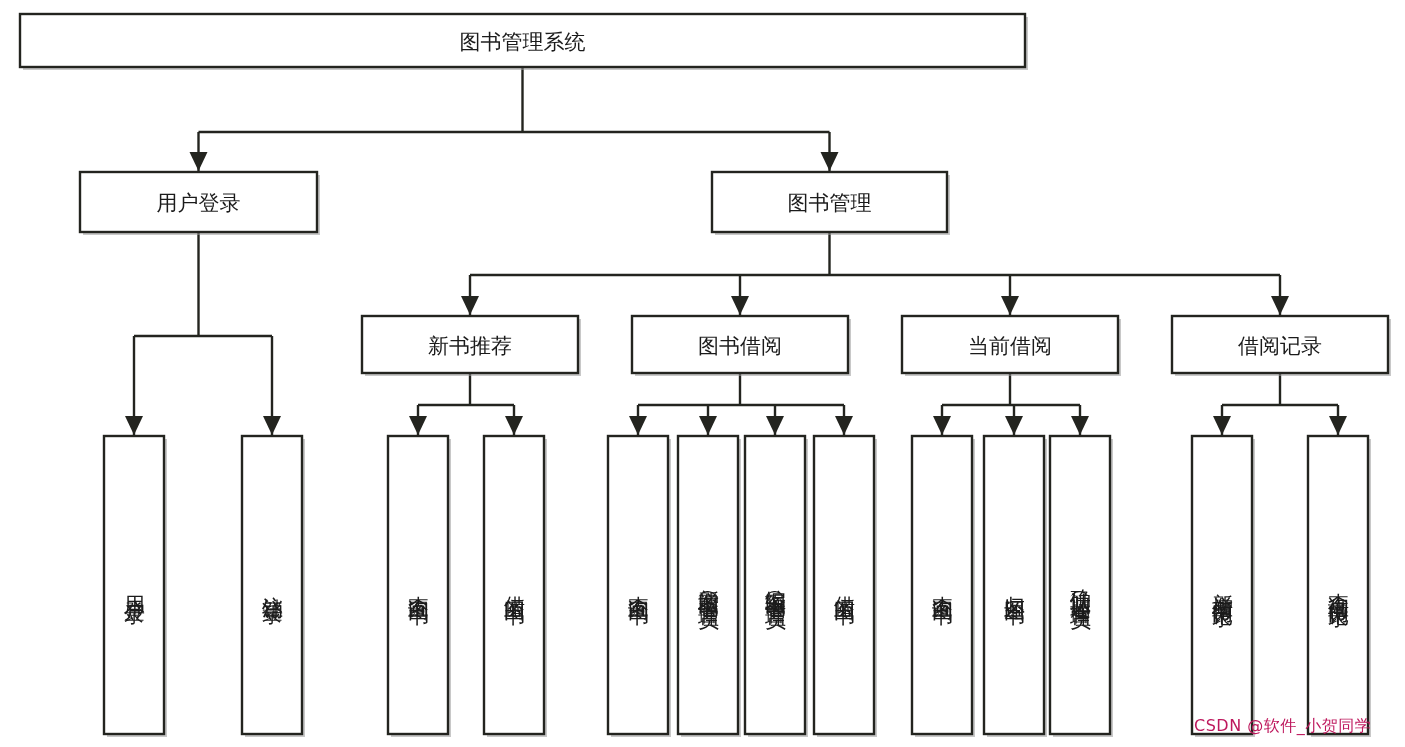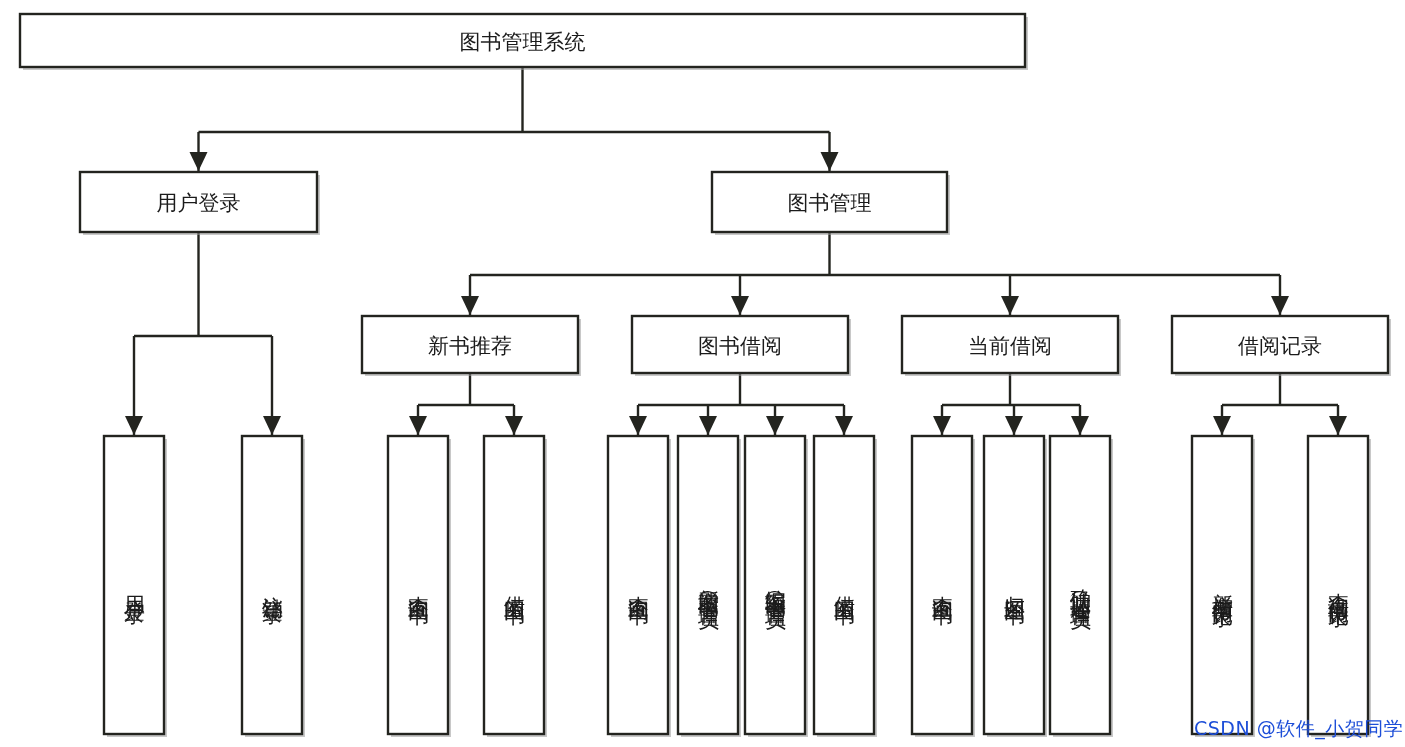--- a/index.html
+++ b/index.html
@@ -67,22 +67,22 @@
     color: #1b1b1b;
     display: flex;
     align-items: center;
     justify-content: center;
     white-space: nowrap;
     pointer-events: none;
   }
   .watermark {
     position: absolute;
     font-family: "DejaVu Sans", "Liberation Sans", sans-serif;
-    font-size: 19px;
-    color: #1d4ed8;
+    font-size: 16px;
+    color: #be185d;
     white-space: nowrap;
     letter-spacing: 0.5px;
   }
 </style>
 </head>
 <body>
 
 <div id="diagram-root">
 
   <svg class="diagram" viewBox="0 0 1405 747">

